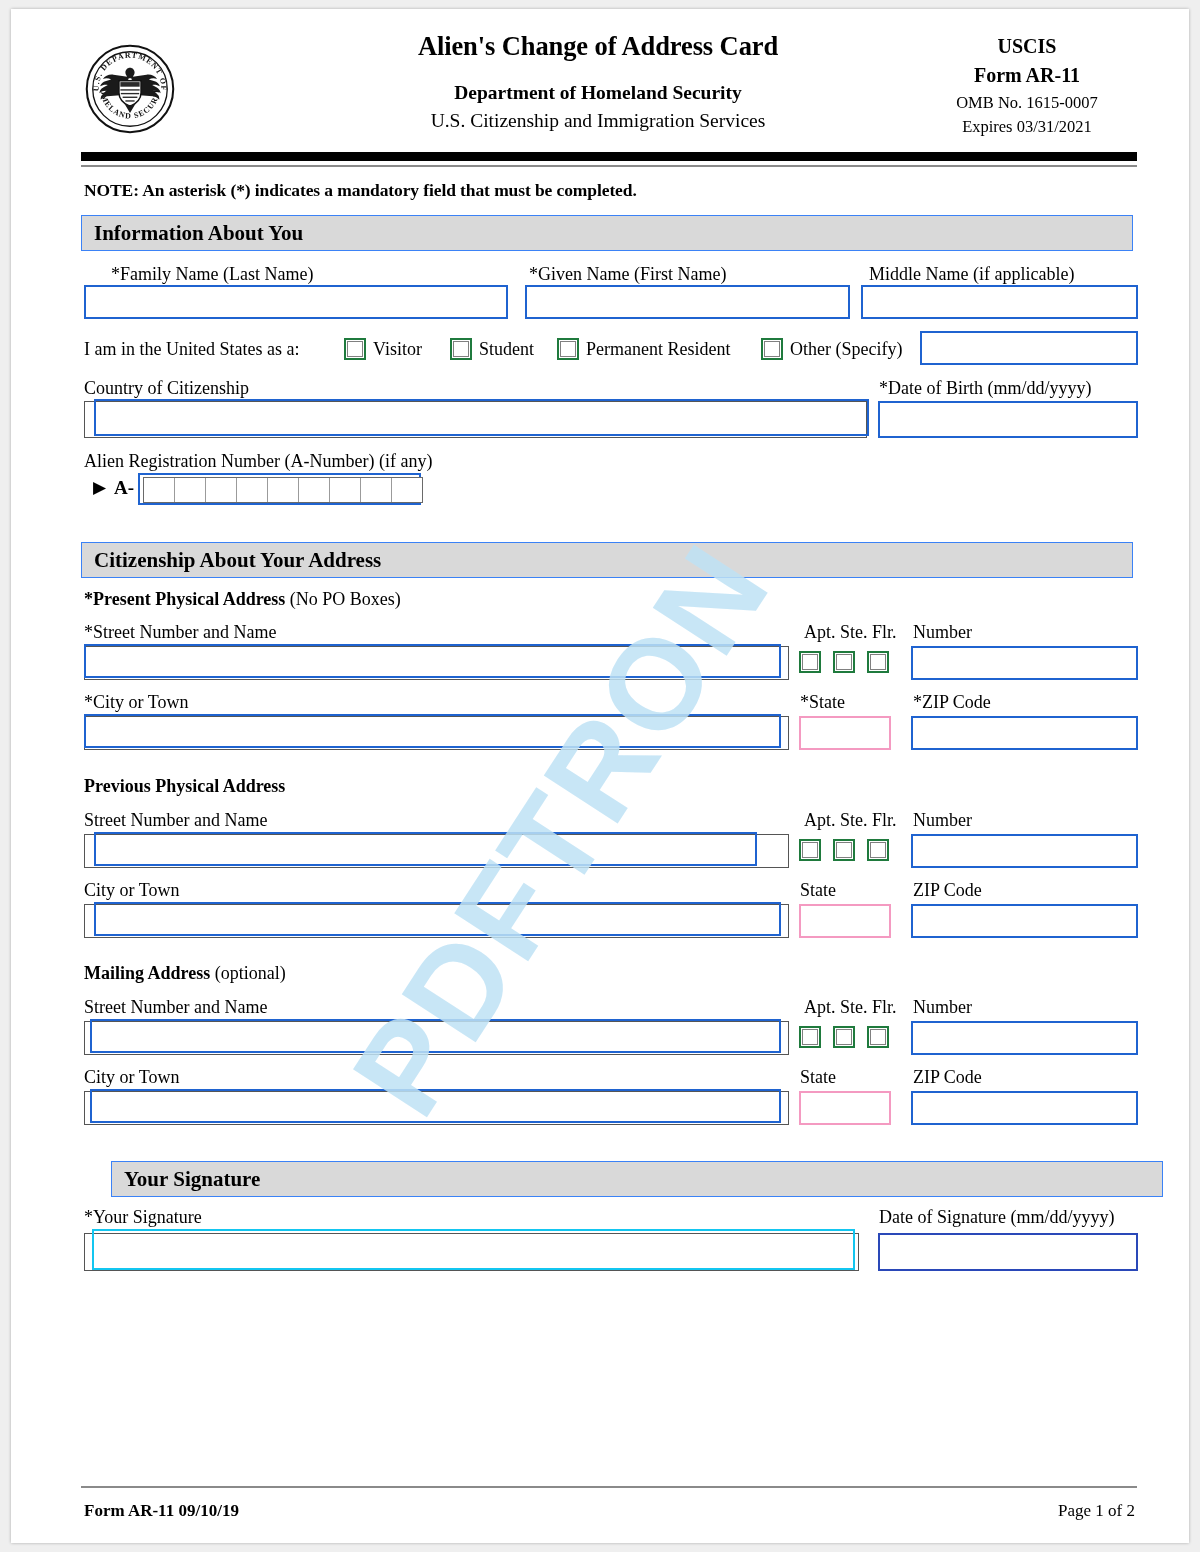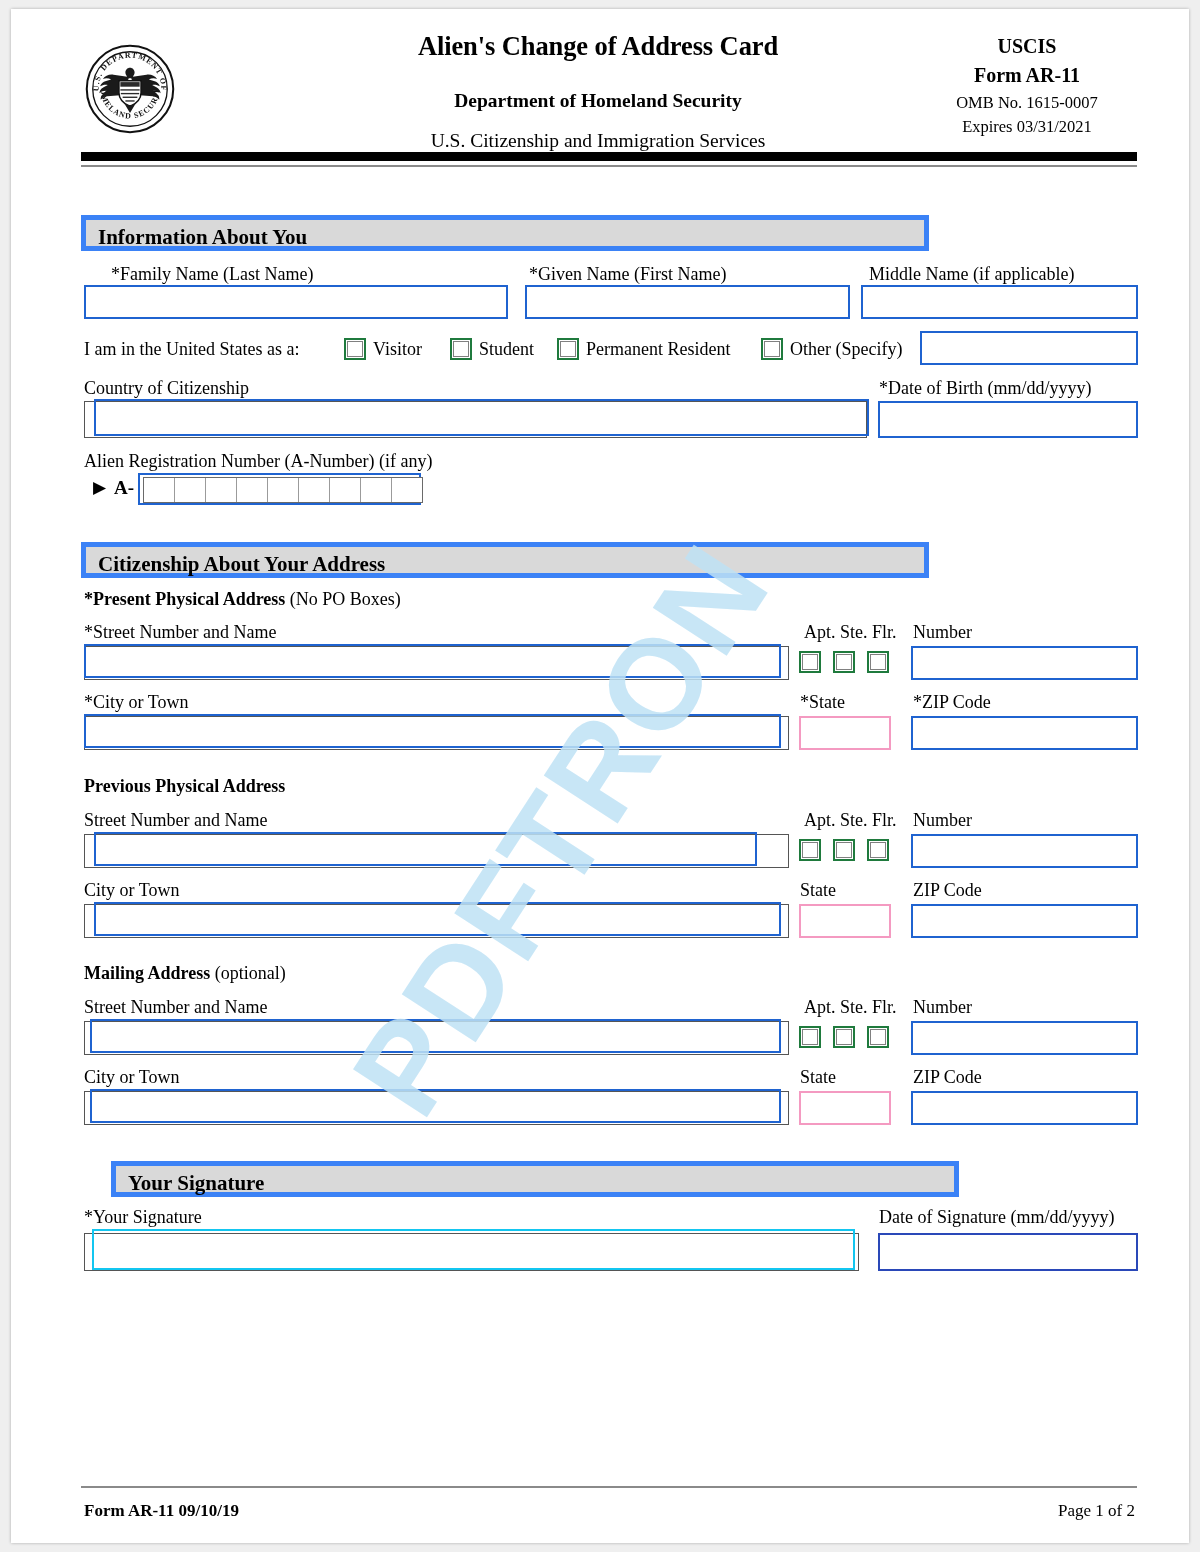--- a/index.html
+++ b/index.html
@@ -77,25 +77,25 @@
     text-align: center;
   }
   .t1 {
     font-size: 26.5px;
     font-weight: bold;
     letter-spacing: -0.1px;
   }
   .t2 {
     font-size: 19.5px;
     font-weight: bold;
-    margin-top: 28px;
+    margin-top: 20px;
   }
   .t3 {
     font-size: 19.5px;
-    margin-top: 18px;
+    margin-top: 6px;
   }
   .omb-block {
     position: absolute;
     right: 6px;
     top: 24px;
     width: 220px;
     text-align: center;
     line-height: 1.33;
   }
   .omb1 { font-size: 20px; font-weight: bold; }
@@ -126,24 +126,24 @@
     top: 171px;
     font-size: 17.5px;
     font-weight: bold;
     letter-spacing: -0.1px;
   }
 
   
   .sec-bar {
     position: absolute;
     left: 8px;
-    width: 848px;
+    width: 1052px;
     height: 36px;
     background: #d9d9d9;
-    border: 5px solid #3b82f6;
+    border: 1px solid #3b82f6;
     box-sizing: border-box;
   }
   .sec-bar span {
     position: absolute;
     left: 12px;
     top: 5px;
     font-size: 21px;
     font-weight: bold;
   }
 
@@ -304,20 +304,21 @@
         <div class="omb1">USCIS</div>
         <div class="omb2">Form AR-11</div>
         <div class="omb3">OMB No. 1615-0007</div>
         <div class="omb4">Expires 03/31/2021</div>
       </div>
     </div>
 
     <div class="rule-thick"></div>
     <div class="rule-thin"></div>
 
+    <div class="note">NOTE:  An asterisk (*) indicates a mandatory field that must be completed.</div>
 
     <div class="sec-bar" style="top:206px;">
       <span>Information About You</span>
     </div>
 
     <div class="lbl" style="left:11px; top:255px;margin-left:27px;">*Family Name (Last Name)</div>
     <div class="lbl" style="left:456px; top:255px;">*Given Name (First Name)</div>
     <div class="lbl" style="left:796px; top:255px;">Middle Name (if applicable)</div>
 
     <div class="fbox" style="left:11px; top:276px; width:424px; height:34px;"></div>

